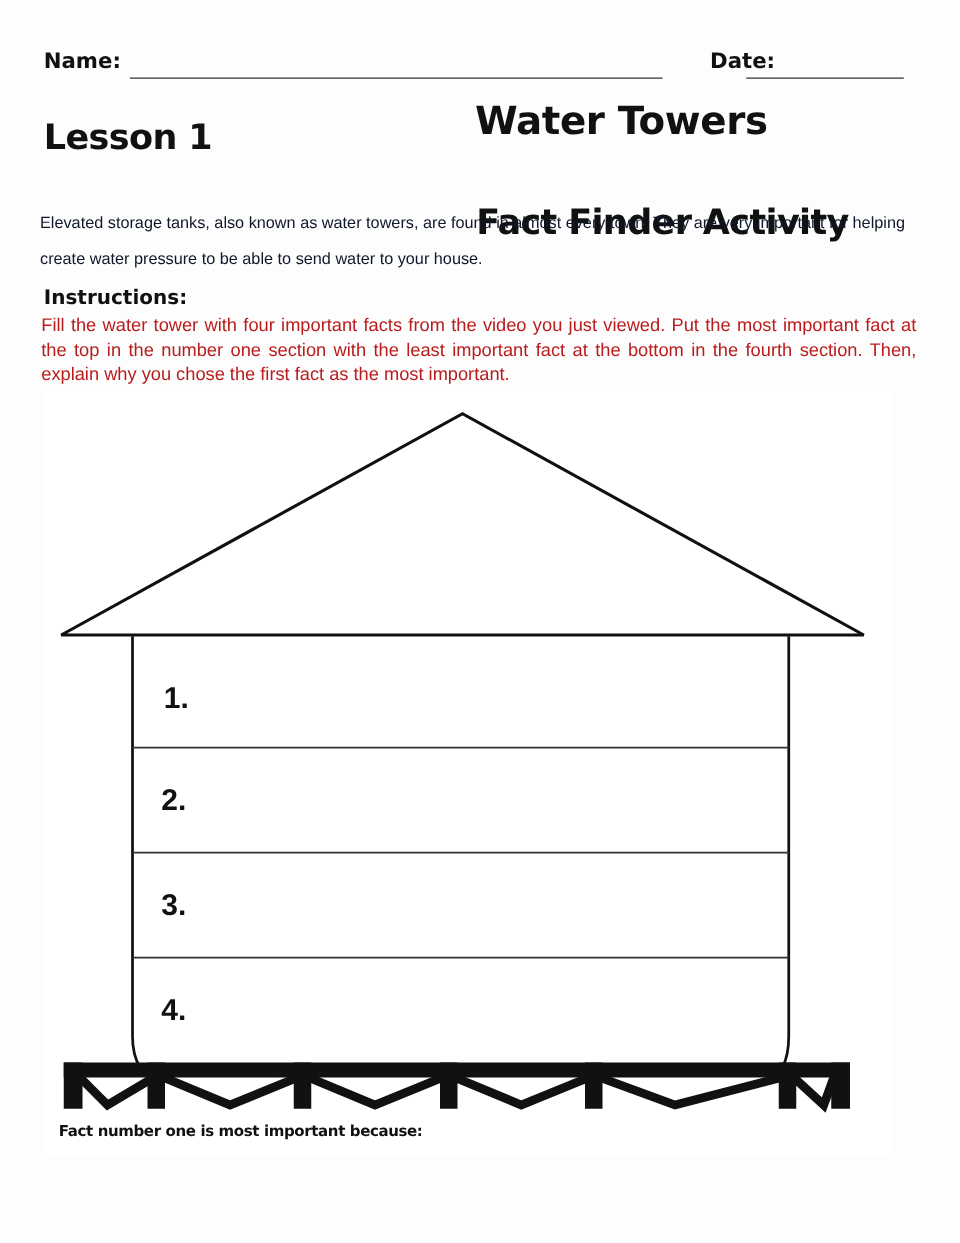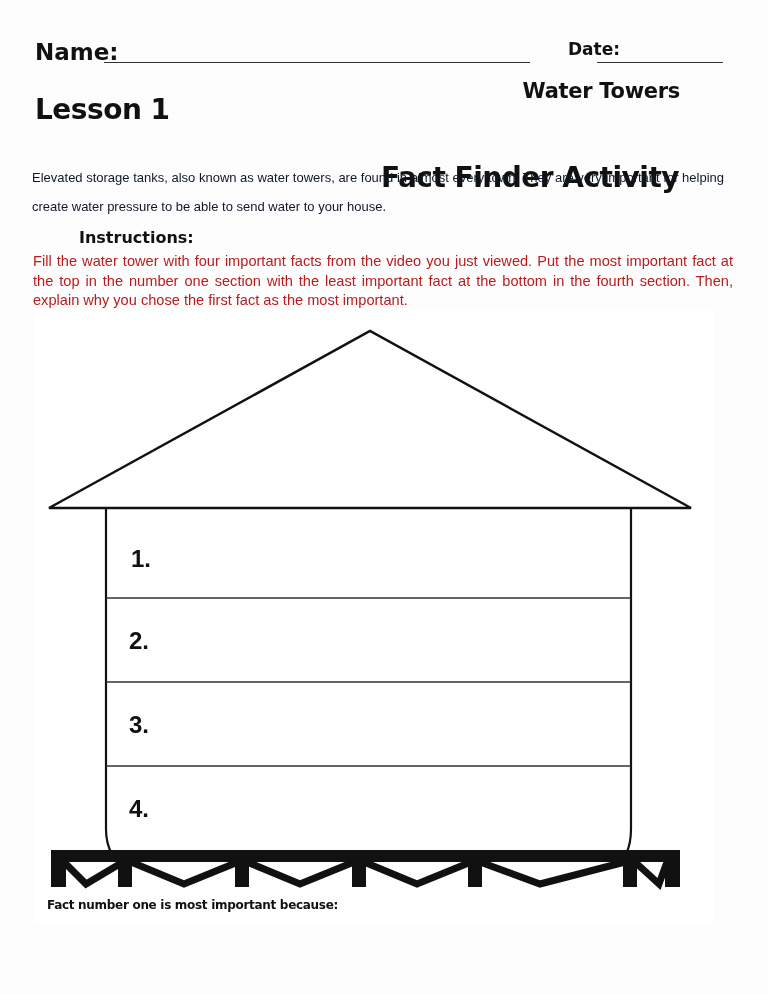--- a/index.html
+++ b/index.html
@@ -4,30 +4,30 @@
   <style>
     html, body { margin: 0; padding: 0; }
     body {
       width: 768px; height: 994px; position: relative; overflow: hidden;
       background: #fdfdfd;
       font-family: "Liberation Sans", sans-serif;
       color: #111;
     }
     .abs { position: absolute; }
     .label-bold { font-family: "DejaVu Sans", sans-serif; font-weight: bold; }
-    .name-label { left: 35px; top: 39px; font-size: 23px; }
+    .name-label { left: 35px; top: 39px; font-size: 17px; }
     .name-line { left: 104px; top: 62px; width: 426px; height: 0; border-bottom: 1.5px solid #333; }
     .date-label { left: 540px; top: 39px; font-size: 17px; margin-left: 28px; }
     .date-line { left: 597px; top: 62px; width: 126px; height: 0; border-bottom: 1.5px solid #333; }
     .lesson { left: 35px; top: 93px; font-size: 28px; letter-spacing: -0.5px; }
-    .title1 { left: 380px; width: 300px; text-align: right; top: 79px; font-size: 21px; letter-spacing: -0.3px; }
+    .title1 { left: 380px; width: 300px; text-align: left; top: 79px; font-size: 31px; letter-spacing: -0.3px; }
     .title2 { left: 370px; width: 320px; text-align: center; top: 114px; font-size: 28px; font-weight: normal; letter-spacing: -0.5px; }
     .title2 { font-family: "DejaVu Sans", sans-serif; font-weight: 600; margin-top: 47px; }
     .intro { left: 32px; top: 163px; width: 700px; font-size: 13px; line-height: 29px; color: #0f172a; }
-    .instr-head { left: 35px; top: 228px; font-size: 16px; margin-left: 44px; }
+    .instr-head { left: 35px; top: 228px; font-size: 16px; }
     .instr-body { left: 33px; top: 252px; width: 700px; font-size: 14.6px; line-height: 19.5px; color: #b91c1c; text-align: justify; }
     .canvas {
       left: 34px; top: 309px; width: 680px; height: 615px; background: #ffffff;
     }
     .canvas svg { position: absolute; left: 0; top: 0; }
     .fact-num {
       position: absolute; font-family: "Liberation Sans", sans-serif; font-weight: bold;
       font-size: 24px; color: #111;
     }
     .caption { left: 47px; top: 898px; font-size: 12px; letter-spacing: -0.3px; }

